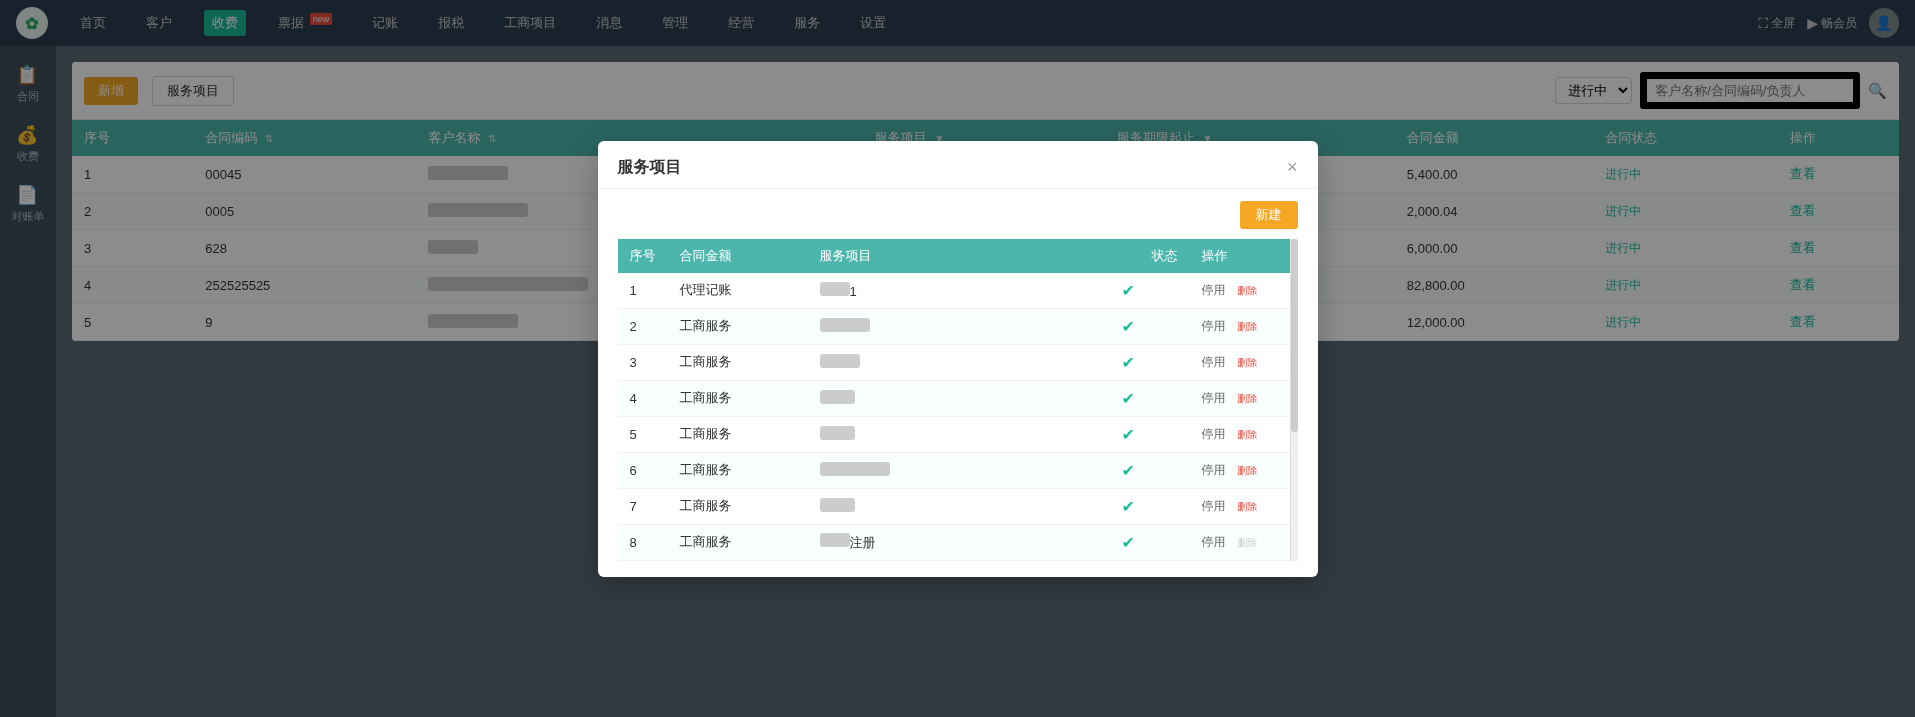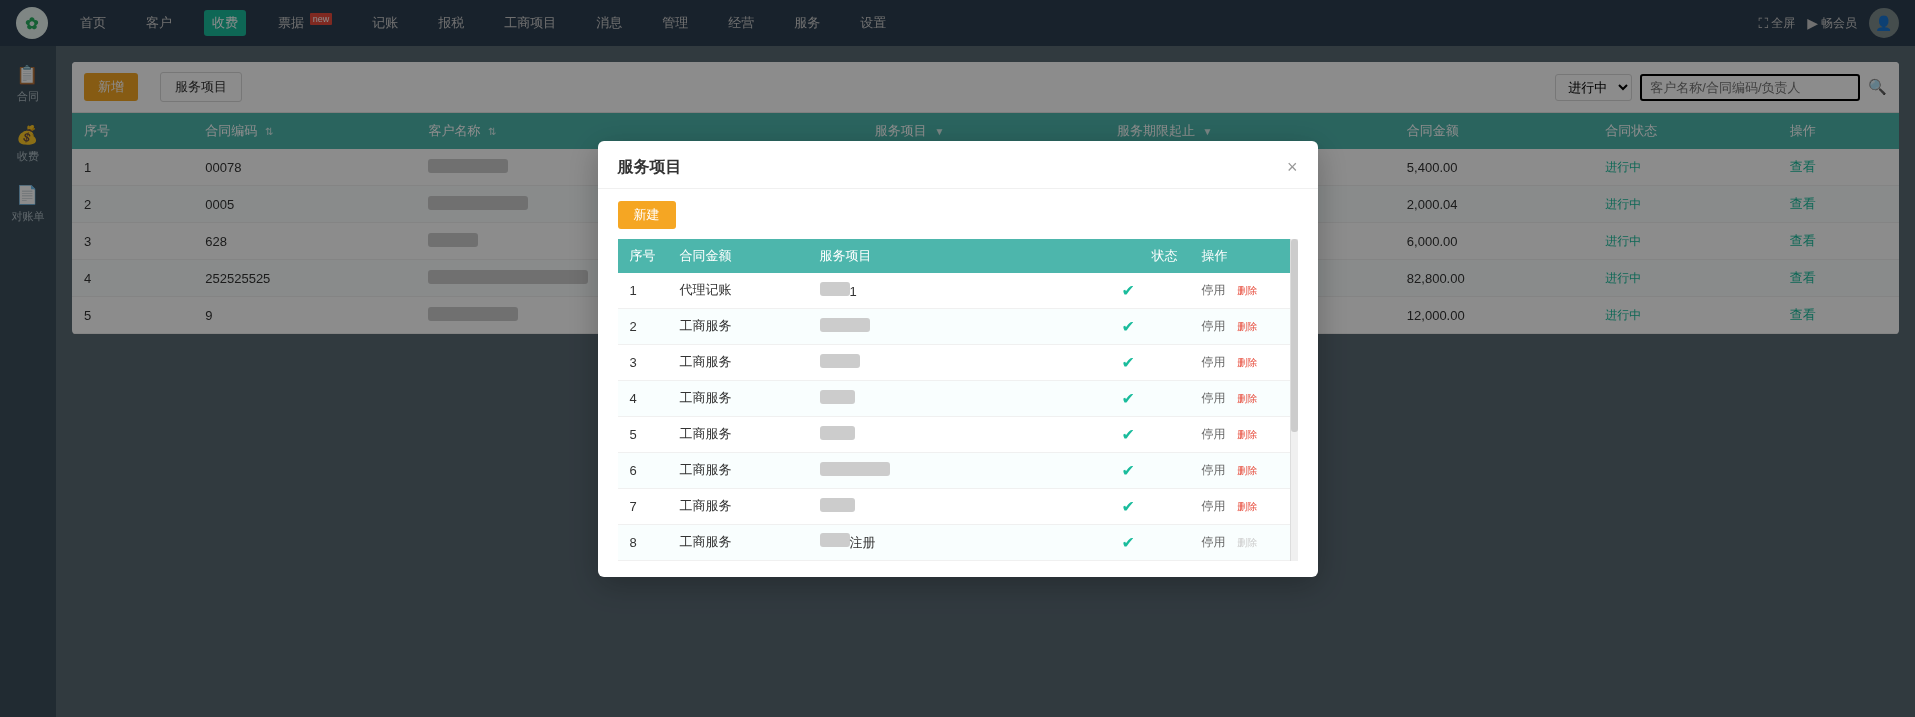--- a/index.html
+++ b/index.html
@@ -118,21 +118,21 @@
       background: #fff;
       border-radius: 4px;
       overflow: hidden;
     }
 
     
     .toolbar {
       display: flex;
       align-items: center;
       padding: 10px 12px;
-      gap: 22px;
+      gap: 14px;
       background: #fff;
       border-bottom: 1px solid #e8e8e8;
     }
     .btn-new-orange {
       background: #f5a623;
       color: #fff;
       border: none;
       padding: 5px 14px;
       border-radius: 3px;
       cursor: pointer;
@@ -154,21 +154,21 @@
       gap: 8px;
     }
     .status-select {
       border: 1px solid #d9d9d9;
       padding: 4px 8px;
       border-radius: 3px;
       font-size: 13px;
       background: #fff;
     }
     .search-input {
-      border: 2px solid #000000;
+      border: 7px solid #000000;
       padding: 4px 8px;
       border-radius: 3px;
       font-size: 13px;
       width: 220px;
       color: #999;
     }
 
     
     .data-table {
       width: 100%;
@@ -257,20 +257,21 @@
       color: #999;
       line-height: 1;
     }
     .modal-body {
       padding: 12px 20px 16px;
       overflow-y: auto;
       flex: 1;
     }
     .modal-toolbar {
       display: flex;
+      justify-content: flex-end;
       margin-bottom: 10px;
     }
     .btn-new-modal {
       background: #f5a623;
       color: #fff;
       border: none;
       padding: 5px 16px;
       border-radius: 3px;
       cursor: pointer;
       font-size: 13px;
@@ -395,21 +396,21 @@
           <th>服务项目 <span class="sort-icon">▼</span></th>
           <th>服务期限起止 <span class="sort-icon">▼</span></th>
           <th>合同金额</th>
           <th>合同状态</th>
           <th>操作</th>
         </tr>
       </thead>
       <tbody>
         <tr>
           <td>1</td>
-          <td>00078</td>
+          <td>00045</td>
           <td><span class="blurred" style="width:80px;">客户名称</span></td>
           <td>小规模记账</td>
           <td>202305-202404</td>
           <td>5,400.00</td>
           <td><span class="status-badge">进行中</span></td>
           <td><span class="link-btn">查看</span></td>
         </tr>
         <tr>
           <td>2</td>
           <td>0005</td>

